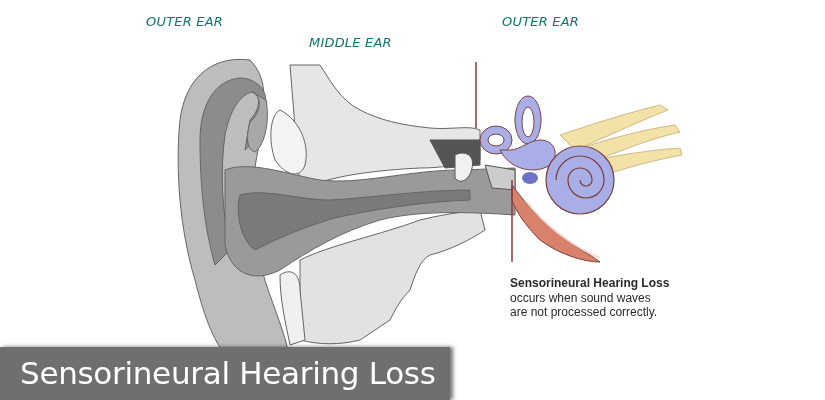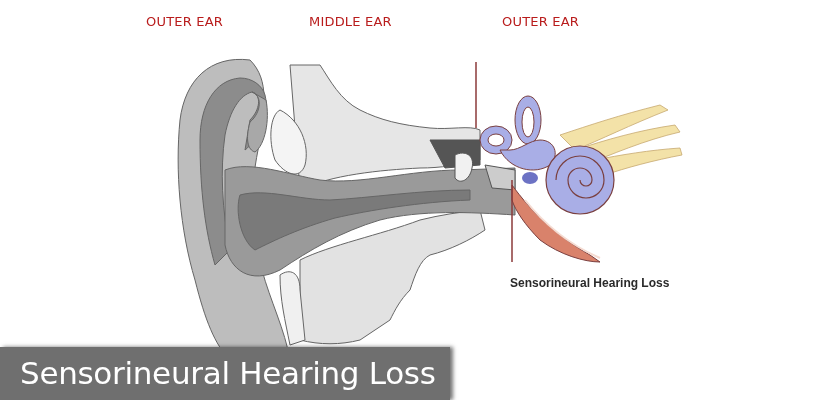--- a/index.html
+++ b/index.html
@@ -4,26 +4,27 @@
   <style>
     html, body { margin: 0; padding: 0; }
     body {
       width: 825px; height: 400px; overflow: hidden;
       background: #ffffff;
       position: relative;
       font-family: "Liberation Sans", sans-serif;
     }
     .section-label {
       position: absolute; top: 14px;
-      font-size: 13px; color: #b91c1c;
+      font-size: 13px; color: #0f766e;
       letter-spacing: 0.2px;
       font-family: "DejaVu Sans", sans-serif;
+      font-style: italic;
     }
     #lbl-outer { left: 146px; }
-    #lbl-middle { left: 309px; }
+    #lbl-middle { left: 309px; margin-top: 21px; }
     #lbl-inner { left: 502px; }
     svg.diagram { position: absolute; left: 0; top: 0; }
     .callout {
       position: absolute; left: 510px; top: 276px;
       font-size: 12px; line-height: 14.5px; color: #2a2a2a;
     }
     .callout .title { font-weight: bold; }
     .banner {
       position: absolute; left: 0; top: 347px;
       width: 450px; height: 53px;
@@ -93,17 +94,19 @@
     <path d="M580,180 m-24,0 a24,24 0 1,1 48,0 a18,18 0 1,1 -36,0 a12,12 0 1,1 24,0 a6,6 0 1,1 -12,0" fill="none"></path>
     <ellipse cx="530" cy="178" rx="8" ry="6" fill="#6c72c4" stroke="none"></ellipse>
   </g>
 
   <line x1="476" y1="62" x2="476" y2="128" stroke="#8b3a3a" stroke-width="1.5"></line>
   <line x1="512" y1="180" x2="512" y2="262" stroke="#8b3a3a" stroke-width="1.5"></line>
 </svg>
 
 <div class="callout">
   <div class="title">Sensorineural Hearing Loss</div>
+  <div>occurs when sound waves</div>
+  <div>are not processed correctly.</div>
 </div>
 
 <div class="banner">
   <div class="banner-text">Sensorineural Hearing Loss</div>
 </div>
 
 </body></html>

